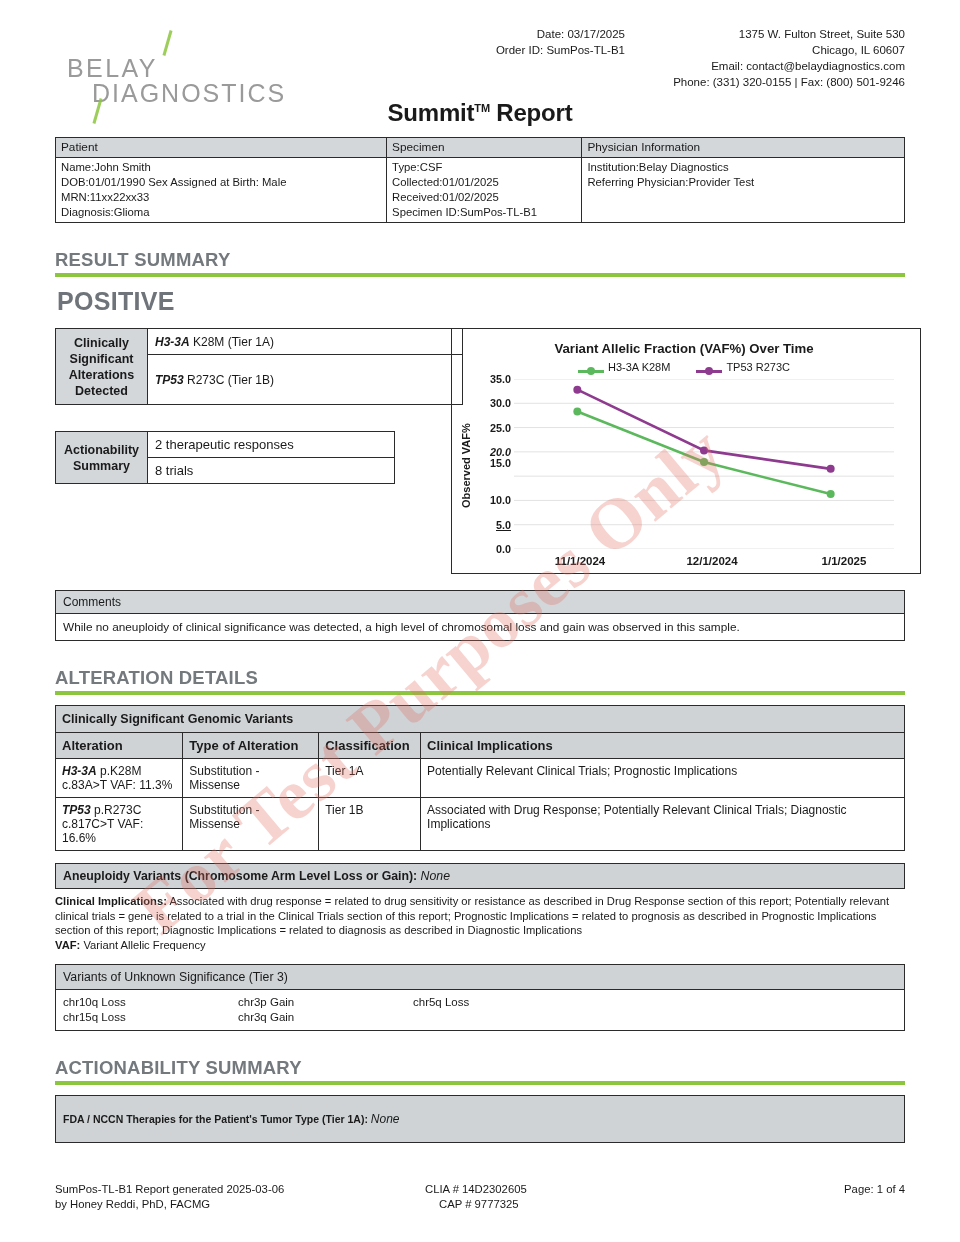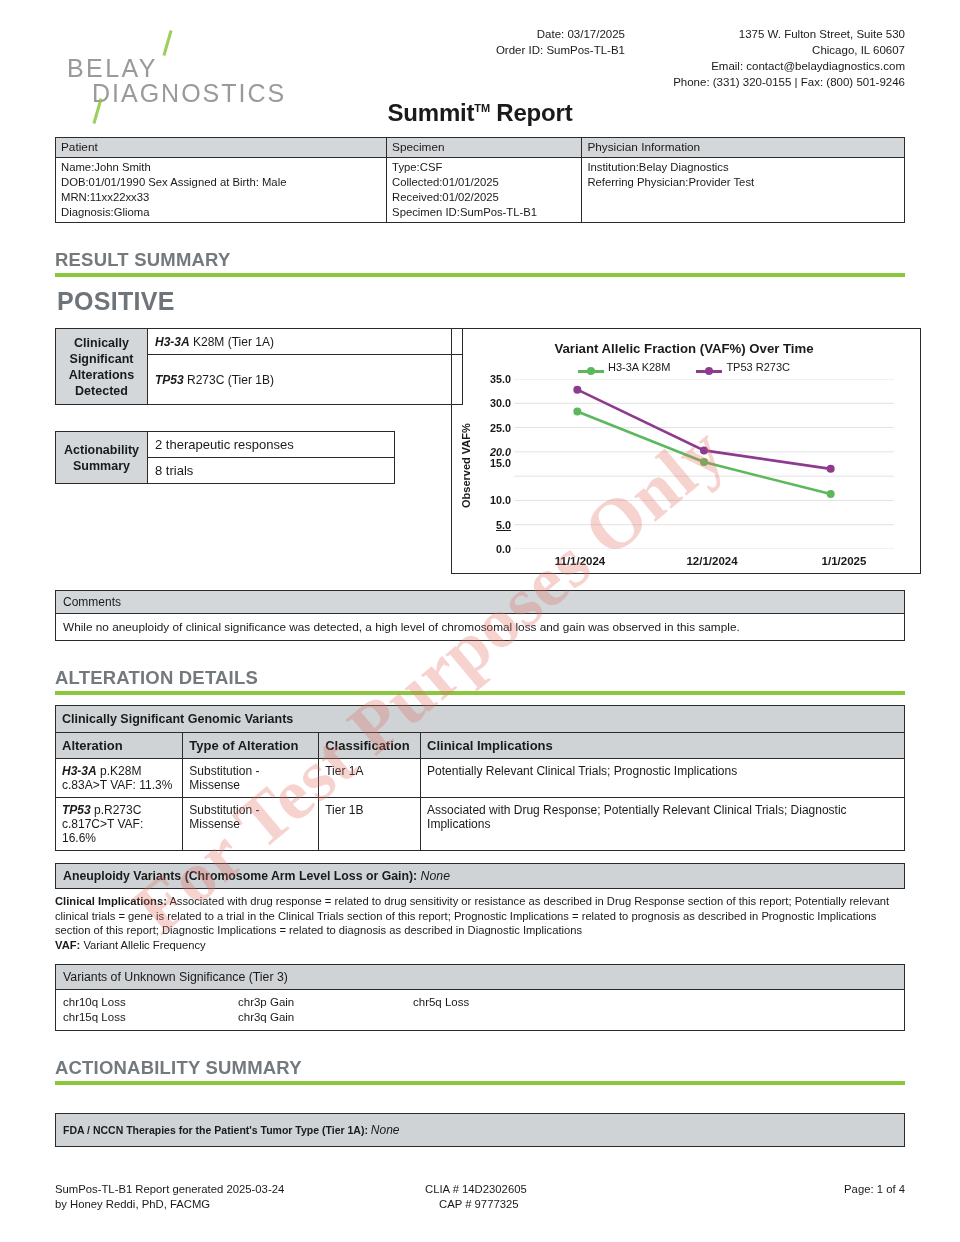--- a/index.html
+++ b/index.html
@@ -116,21 +116,21 @@
   .aneu { margin-top: 12px; border: 1.6px solid #2b2b2b; background:#cfd3d6; padding: 5px 7px; font-size: 12.3px; font-weight: bold; }
   .aneu em { font-weight: normal; font-style: italic; }
   .legend-txt { font-size: 11.2px; line-height: 14.5px; margin-top: 5px; }
   .legend-txt b { font-weight: bold; }
 
   .vus { margin-top: 12px; border: 1.6px solid #2b2b2b; }
   .vus .h { background:#cfd3d6; padding: 5px 7px; font-size: 12.3px; border-bottom:1.6px solid #2b2b2b; }
   .vus .b { padding: 5px 7px; display:flex; }
   .vus .col { width: 175px; font-size: 11.5px; line-height: 15px; }
 
-  .fda { margin-top: 28px; border: 1.6px solid #2b2b2b; background:#cfd3d6; padding: 9px 7px; font-size: 10.5px; font-weight: bold; }
+  .fda { margin-top: 10px; border: 1.6px solid #2b2b2b; background:#cfd3d6; padding: 16px 7px; font-size: 10.5px; font-weight: bold; }
   .fda em { font-weight: normal; font-style: italic; font-size: 12px; }
 
   
   .footer { position:absolute; left:55px; right:55px; bottom: 30px; display:flex; font-size: 11.3px; line-height: 15px; color:#1a1a1a; }
   .footer .f1 { width: 330px; }
   .footer .f2 { flex:1; text-align:left; padding-left: 40px;}
   .footer .f3 { width: 110px; text-align:right; }
 </style>
 </head>
 <body>
@@ -355,21 +355,21 @@
 
   <div class="sec">
     <h2>ACTIONABILITY SUMMARY</h2>
     <div class="rule"></div>
   </div>
 
   <div class="fda"><span>FDA / NCCN Therapies for the Patient's Tumor Type (Tier 1A):</span> <em>None</em></div>
 
   <div class="footer">
     <div class="f1">
-      <div>SumPos-TL-B1 Report generated 2025-03-24</div>
+      <div>SumPos-TL-B1 Report generated 2025-03-06</div>
       <div>by Honey Reddi, PhD, FACMG</div>
     </div>
     <div class="f2">
       <div>CLIA # 14D2302605</div>
       <div style="padding-left:14px">CAP # 9777325</div>
     </div>
     <div class="f3">Page: 1 of 4</div>
   </div>
 
 </div>

